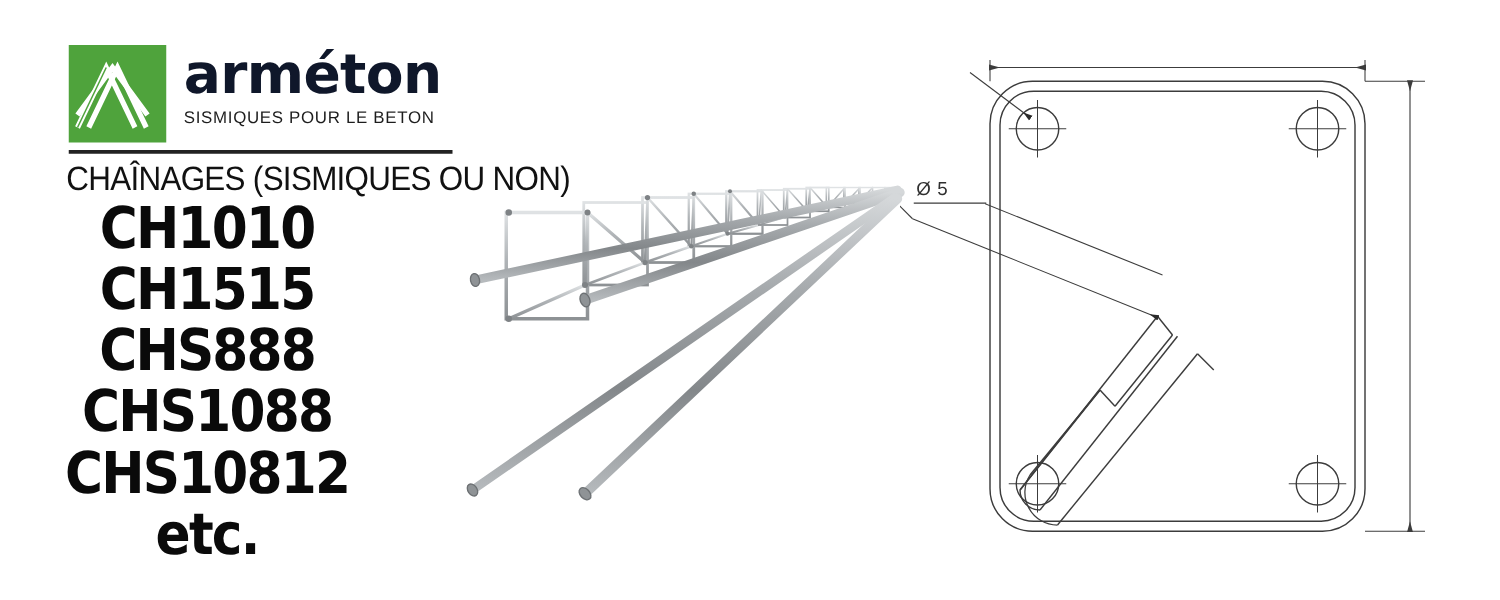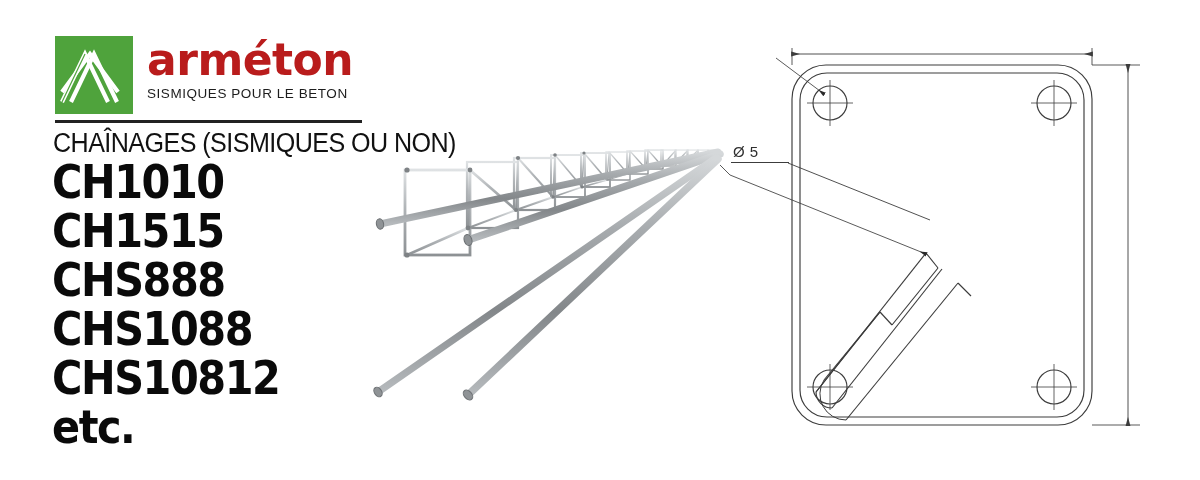--- a/index.html
+++ b/index.html
@@ -47,21 +47,21 @@
   #wordmark {
     margin-left: 14px;
     padding-top: 2px;
   }
   #brand-name {
     font-family: "DejaVu Sans", sans-serif;
     font-weight: bold;
     font-size: 44px;
     line-height: 44px;
     letter-spacing: -0.5px;
-    color: #b91c1c;
+    color: #0f172a;
   }
   #brand-tagline {
     font-family: "Liberation Sans", sans-serif;
     font-size: 13.5px;
     line-height: 15px;
     letter-spacing: 0.55px;
     color: #1d1d1d;
     margin-top: 4px;
   }
 
@@ -89,20 +89,21 @@
     transform-origin: left top;
   }
 
   #product-list {
     position: absolute;
     left: 52px;
     top: 158px;
     margin: 0;
     padding: 0;
     list-style: none;
+    text-align: center;
   }
   #product-list li {
     font-family: "DejaVu Sans", sans-serif;
     font-weight: bold;
     font-size: 46px;
     line-height: 49px;
     letter-spacing: -1.6px;
     color: #0a0a0a;
     white-space: nowrap;
     transform: scaleX(0.9);

